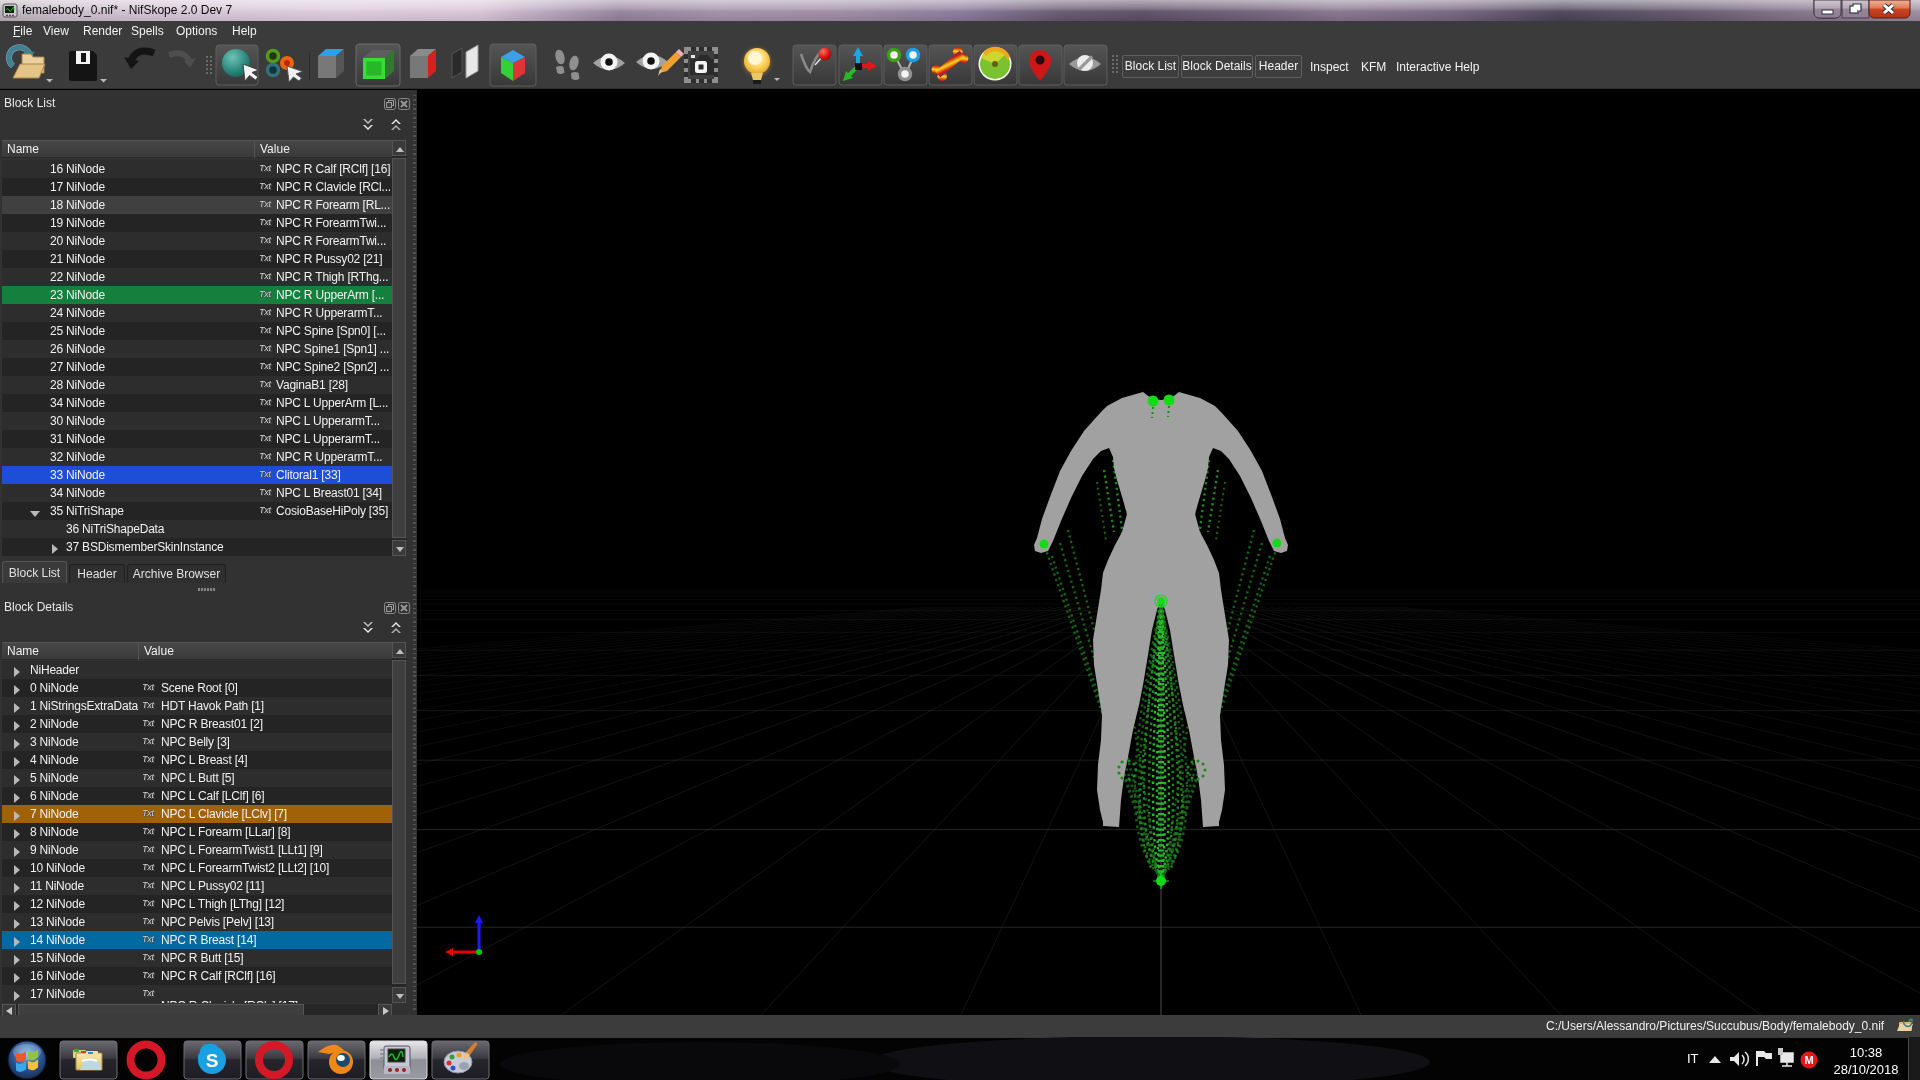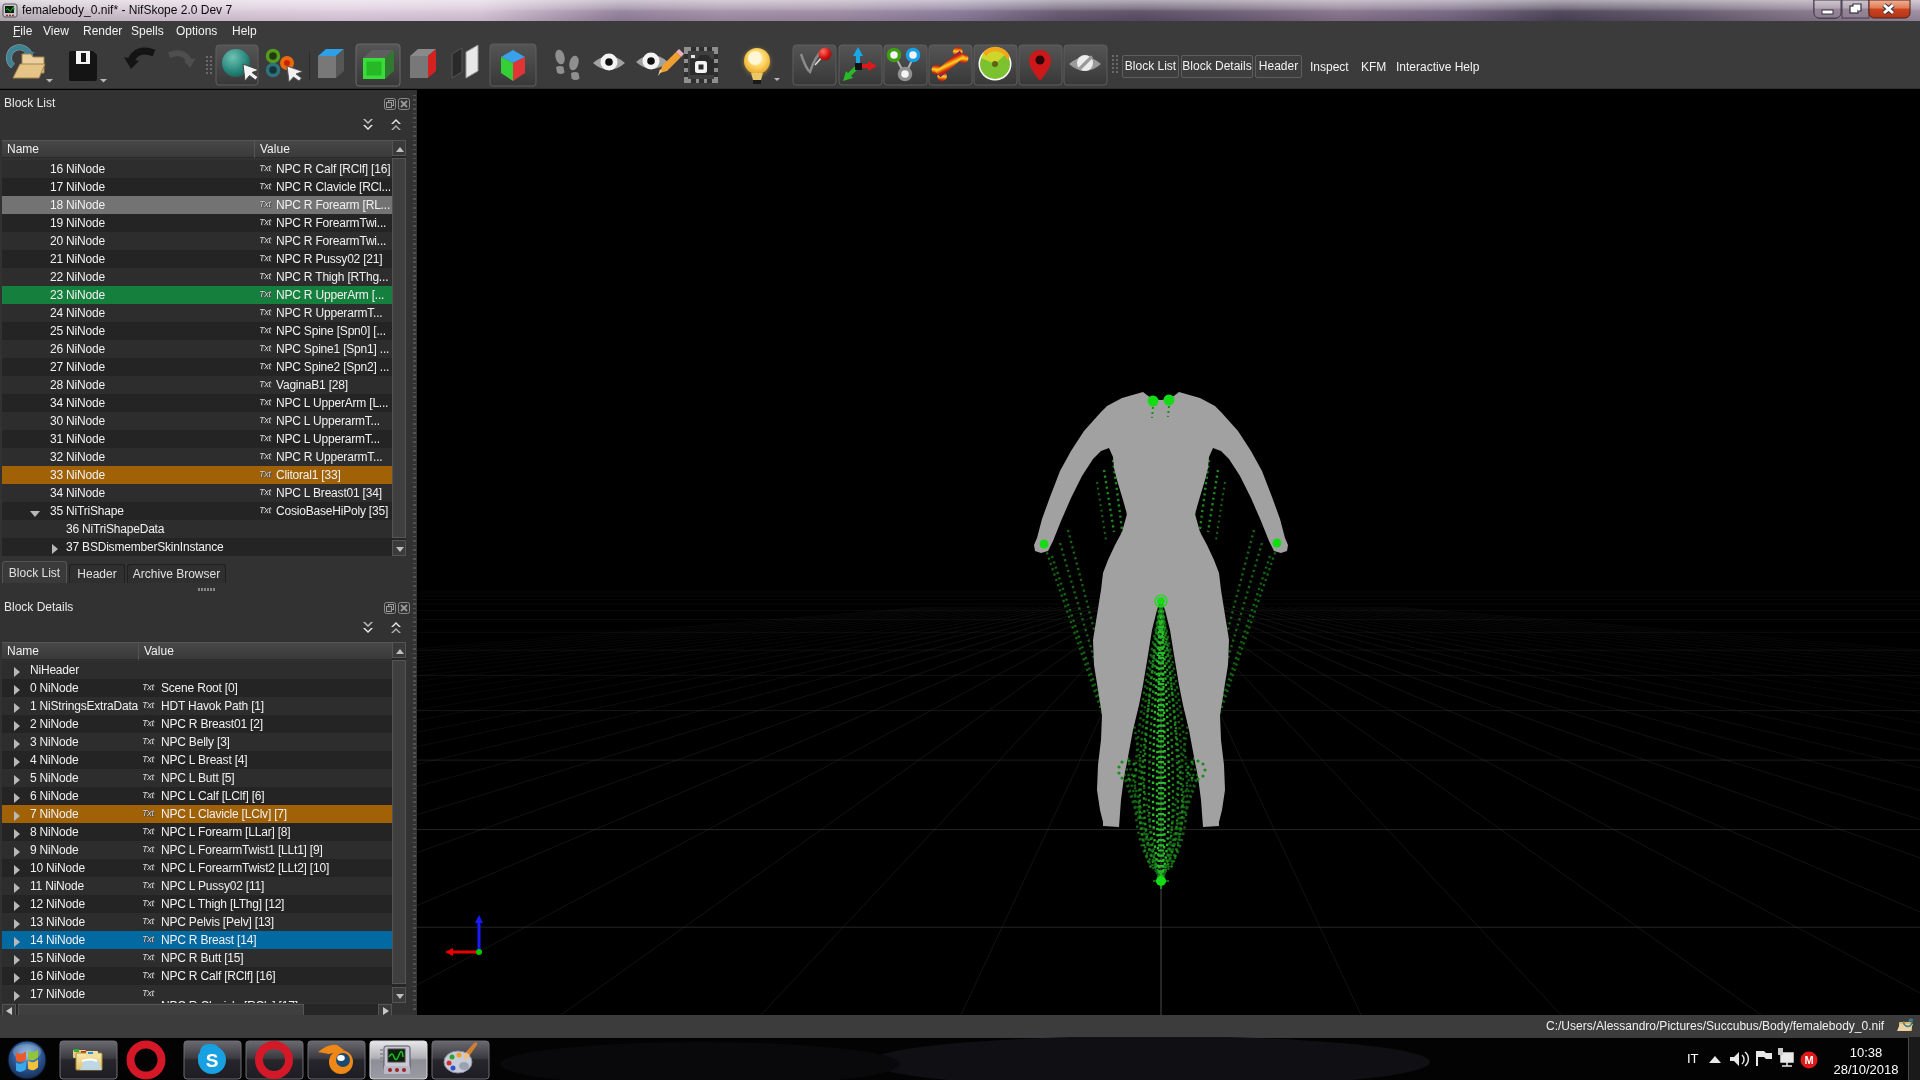--- a/index.html
+++ b/index.html
@@ -483,21 +483,21 @@
 <div class="row" style="top:160px;background:#2d2d2d">
       <span style="position:absolute;left:48px;top:2px">16 NiNode</span>
       <div class="txtico" style="left:257px;top:3px">Txt</div>
       <span style="position:absolute;left:274px;top:2px">NPC R Calf [RClf] [16]</span>
     </div>
 <div class="row" style="top:178px;background:#242424">
       <span style="position:absolute;left:48px;top:2px">17 NiNode</span>
       <div class="txtico" style="left:257px;top:3px">Txt</div>
       <span style="position:absolute;left:274px;top:2px">NPC R Clavicle [RCl...</span>
     </div>
-<div class="row" style="top:196px;background:#737373">
+<div class="row" style="top:196px;background:#404040">
       <span style="position:absolute;left:48px;top:2px">18 NiNode</span>
       <div class="txtico" style="left:257px;top:3px">Txt</div>
       <span style="position:absolute;left:274px;top:2px">NPC R Forearm [RL...</span>
     </div>
 <div class="row" style="top:214px;background:#242424">
       <span style="position:absolute;left:48px;top:2px">19 NiNode</span>
       <div class="txtico" style="left:257px;top:3px">Txt</div>
       <span style="position:absolute;left:274px;top:2px">NPC R ForearmTwi...</span>
     </div>
 <div class="row" style="top:232px;background:#2d2d2d">
@@ -558,21 +558,21 @@
 <div class="row" style="top:430px;background:#242424">
       <span style="position:absolute;left:48px;top:2px">31 NiNode</span>
       <div class="txtico" style="left:257px;top:3px">Txt</div>
       <span style="position:absolute;left:274px;top:2px">NPC L UpperarmT...</span>
     </div>
 <div class="row" style="top:448px;background:#2d2d2d">
       <span style="position:absolute;left:48px;top:2px">32 NiNode</span>
       <div class="txtico" style="left:257px;top:3px">Txt</div>
       <span style="position:absolute;left:274px;top:2px">NPC R UpperarmT...</span>
     </div>
-<div class="row" style="top:466px;background:#a16207">
+<div class="row" style="top:466px;background:#1d4ed8">
       <span style="position:absolute;left:48px;top:2px">33 NiNode</span>
       <div class="txtico" style="left:257px;top:3px">Txt</div>
       <span style="position:absolute;left:274px;top:2px">Clitoral1 [33]</span>
     </div>
 <div class="row" style="top:484px;background:#2d2d2d">
       <span style="position:absolute;left:48px;top:2px">34 NiNode</span>
       <div class="txtico" style="left:257px;top:3px">Txt</div>
       <span style="position:absolute;left:274px;top:2px">NPC L Breast01 [34]</span>
     </div>
 <div class="row" style="top:502px;background:#242424">

